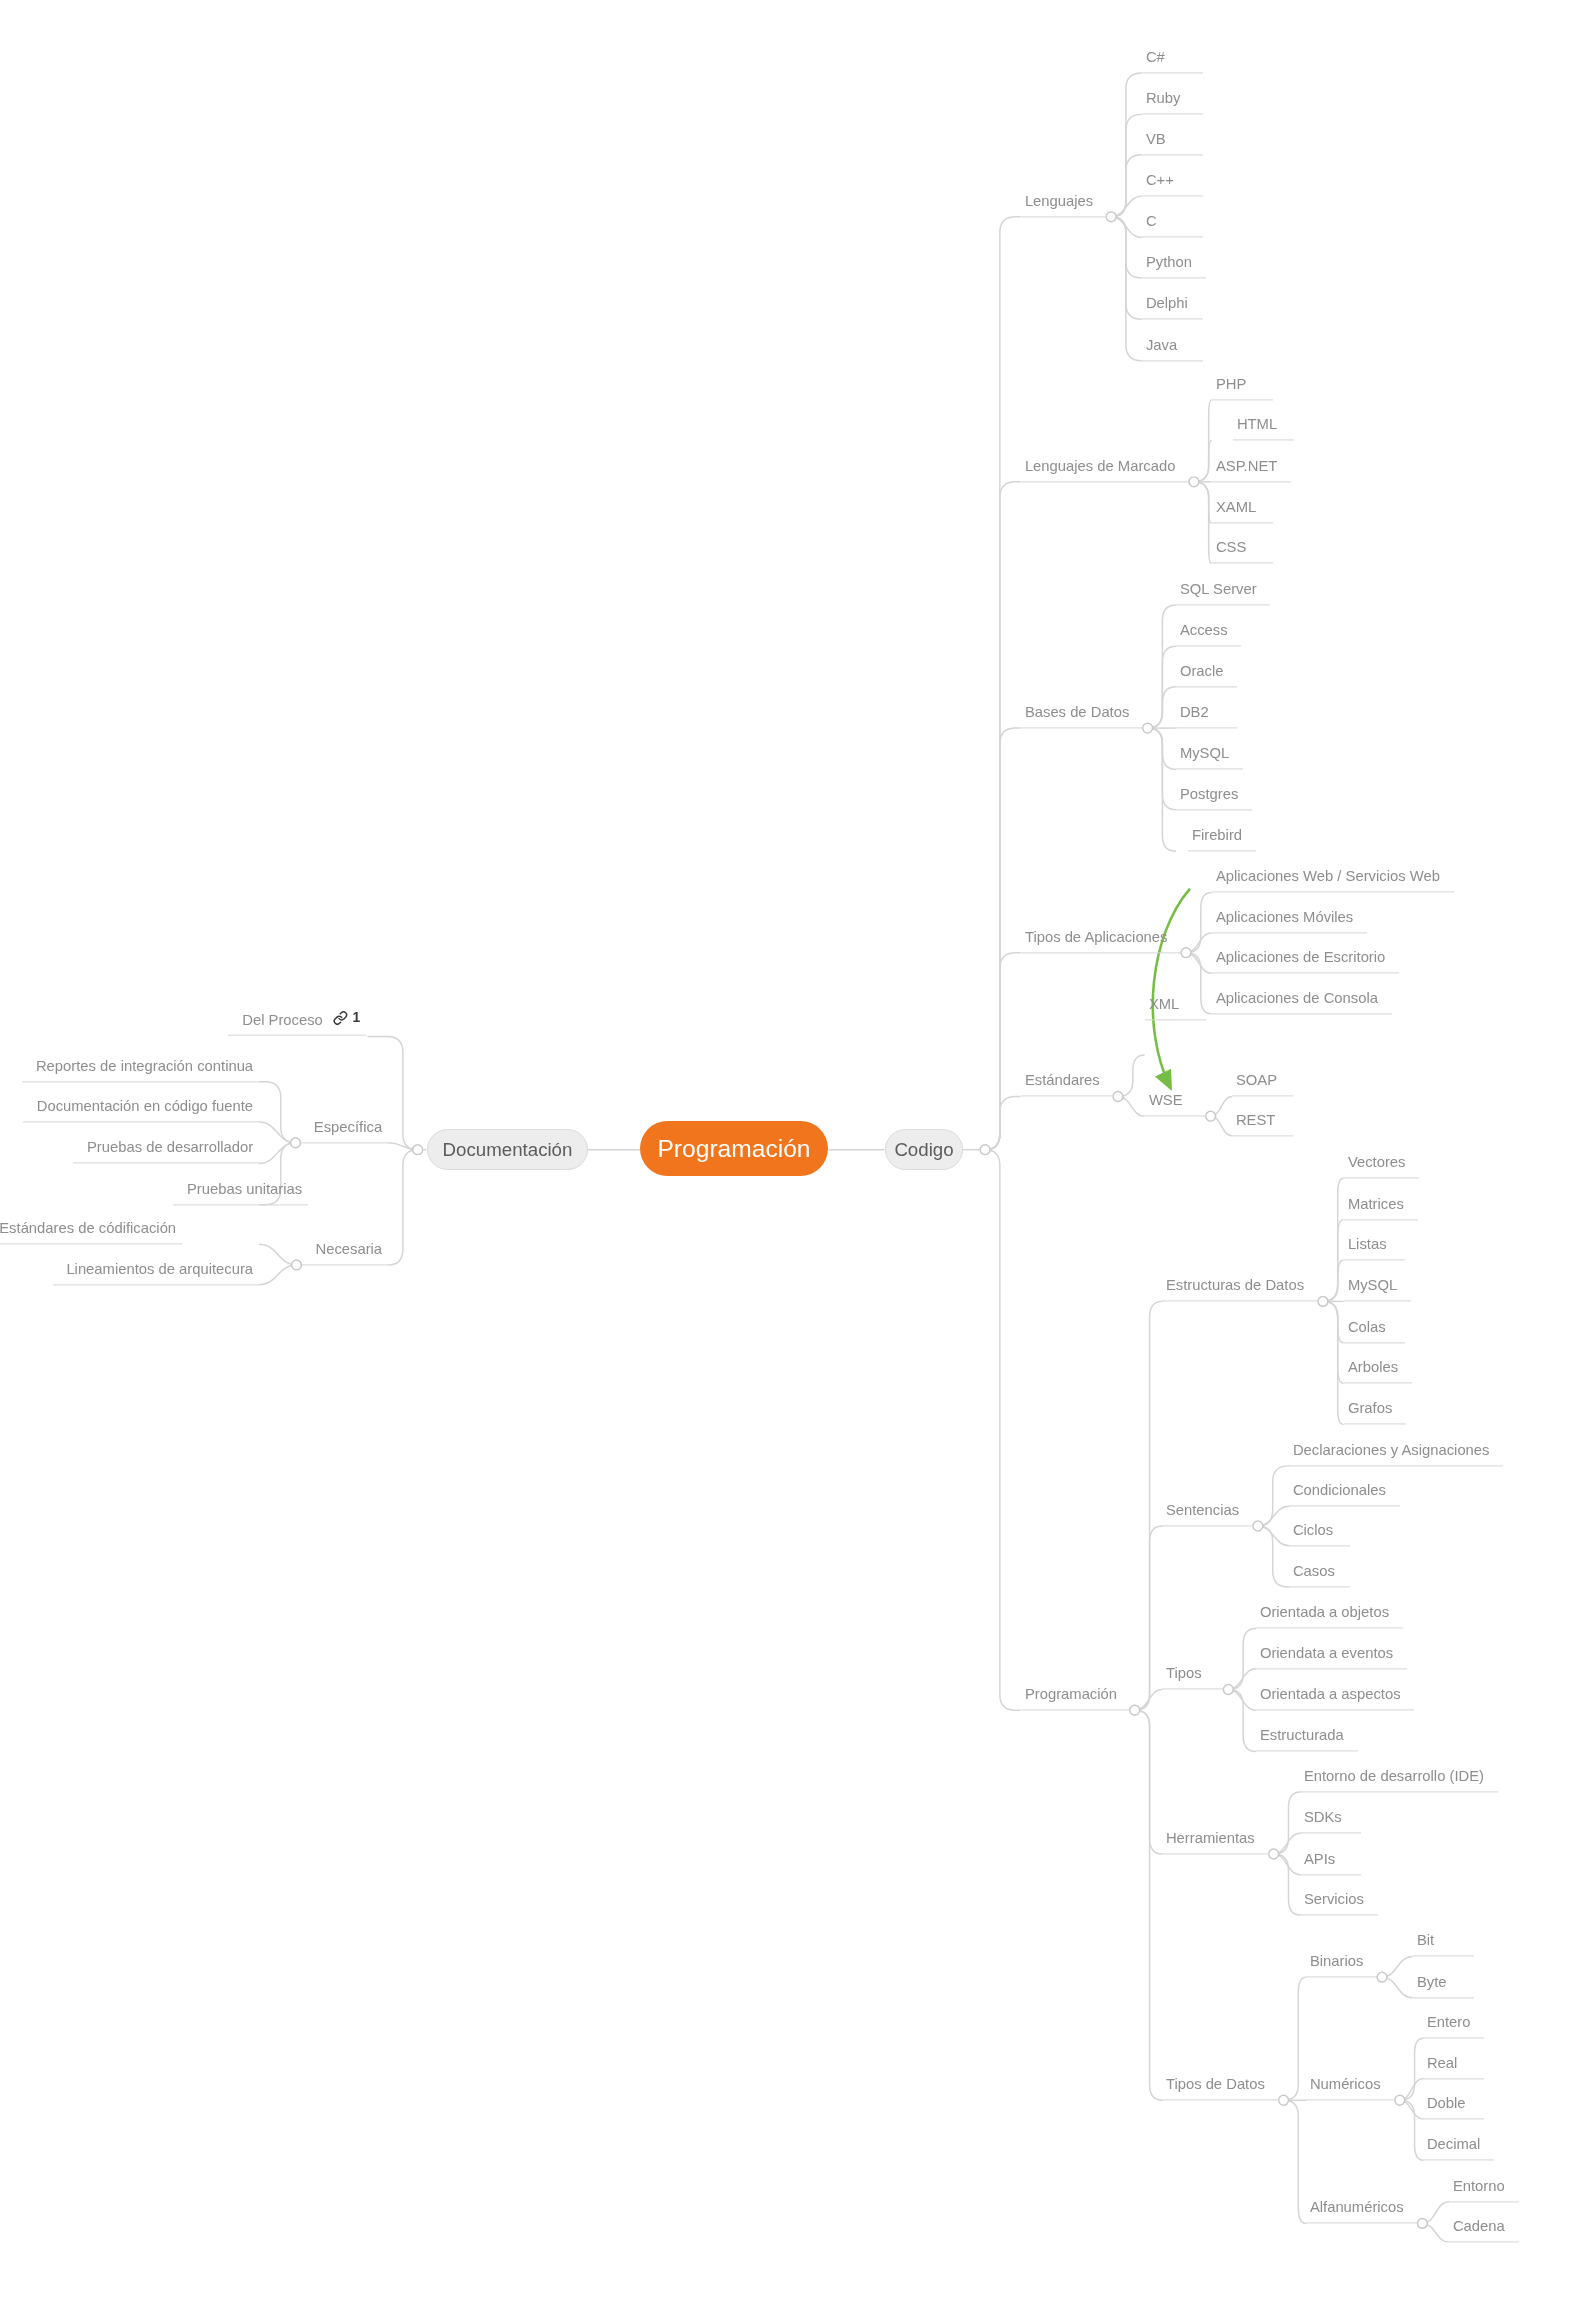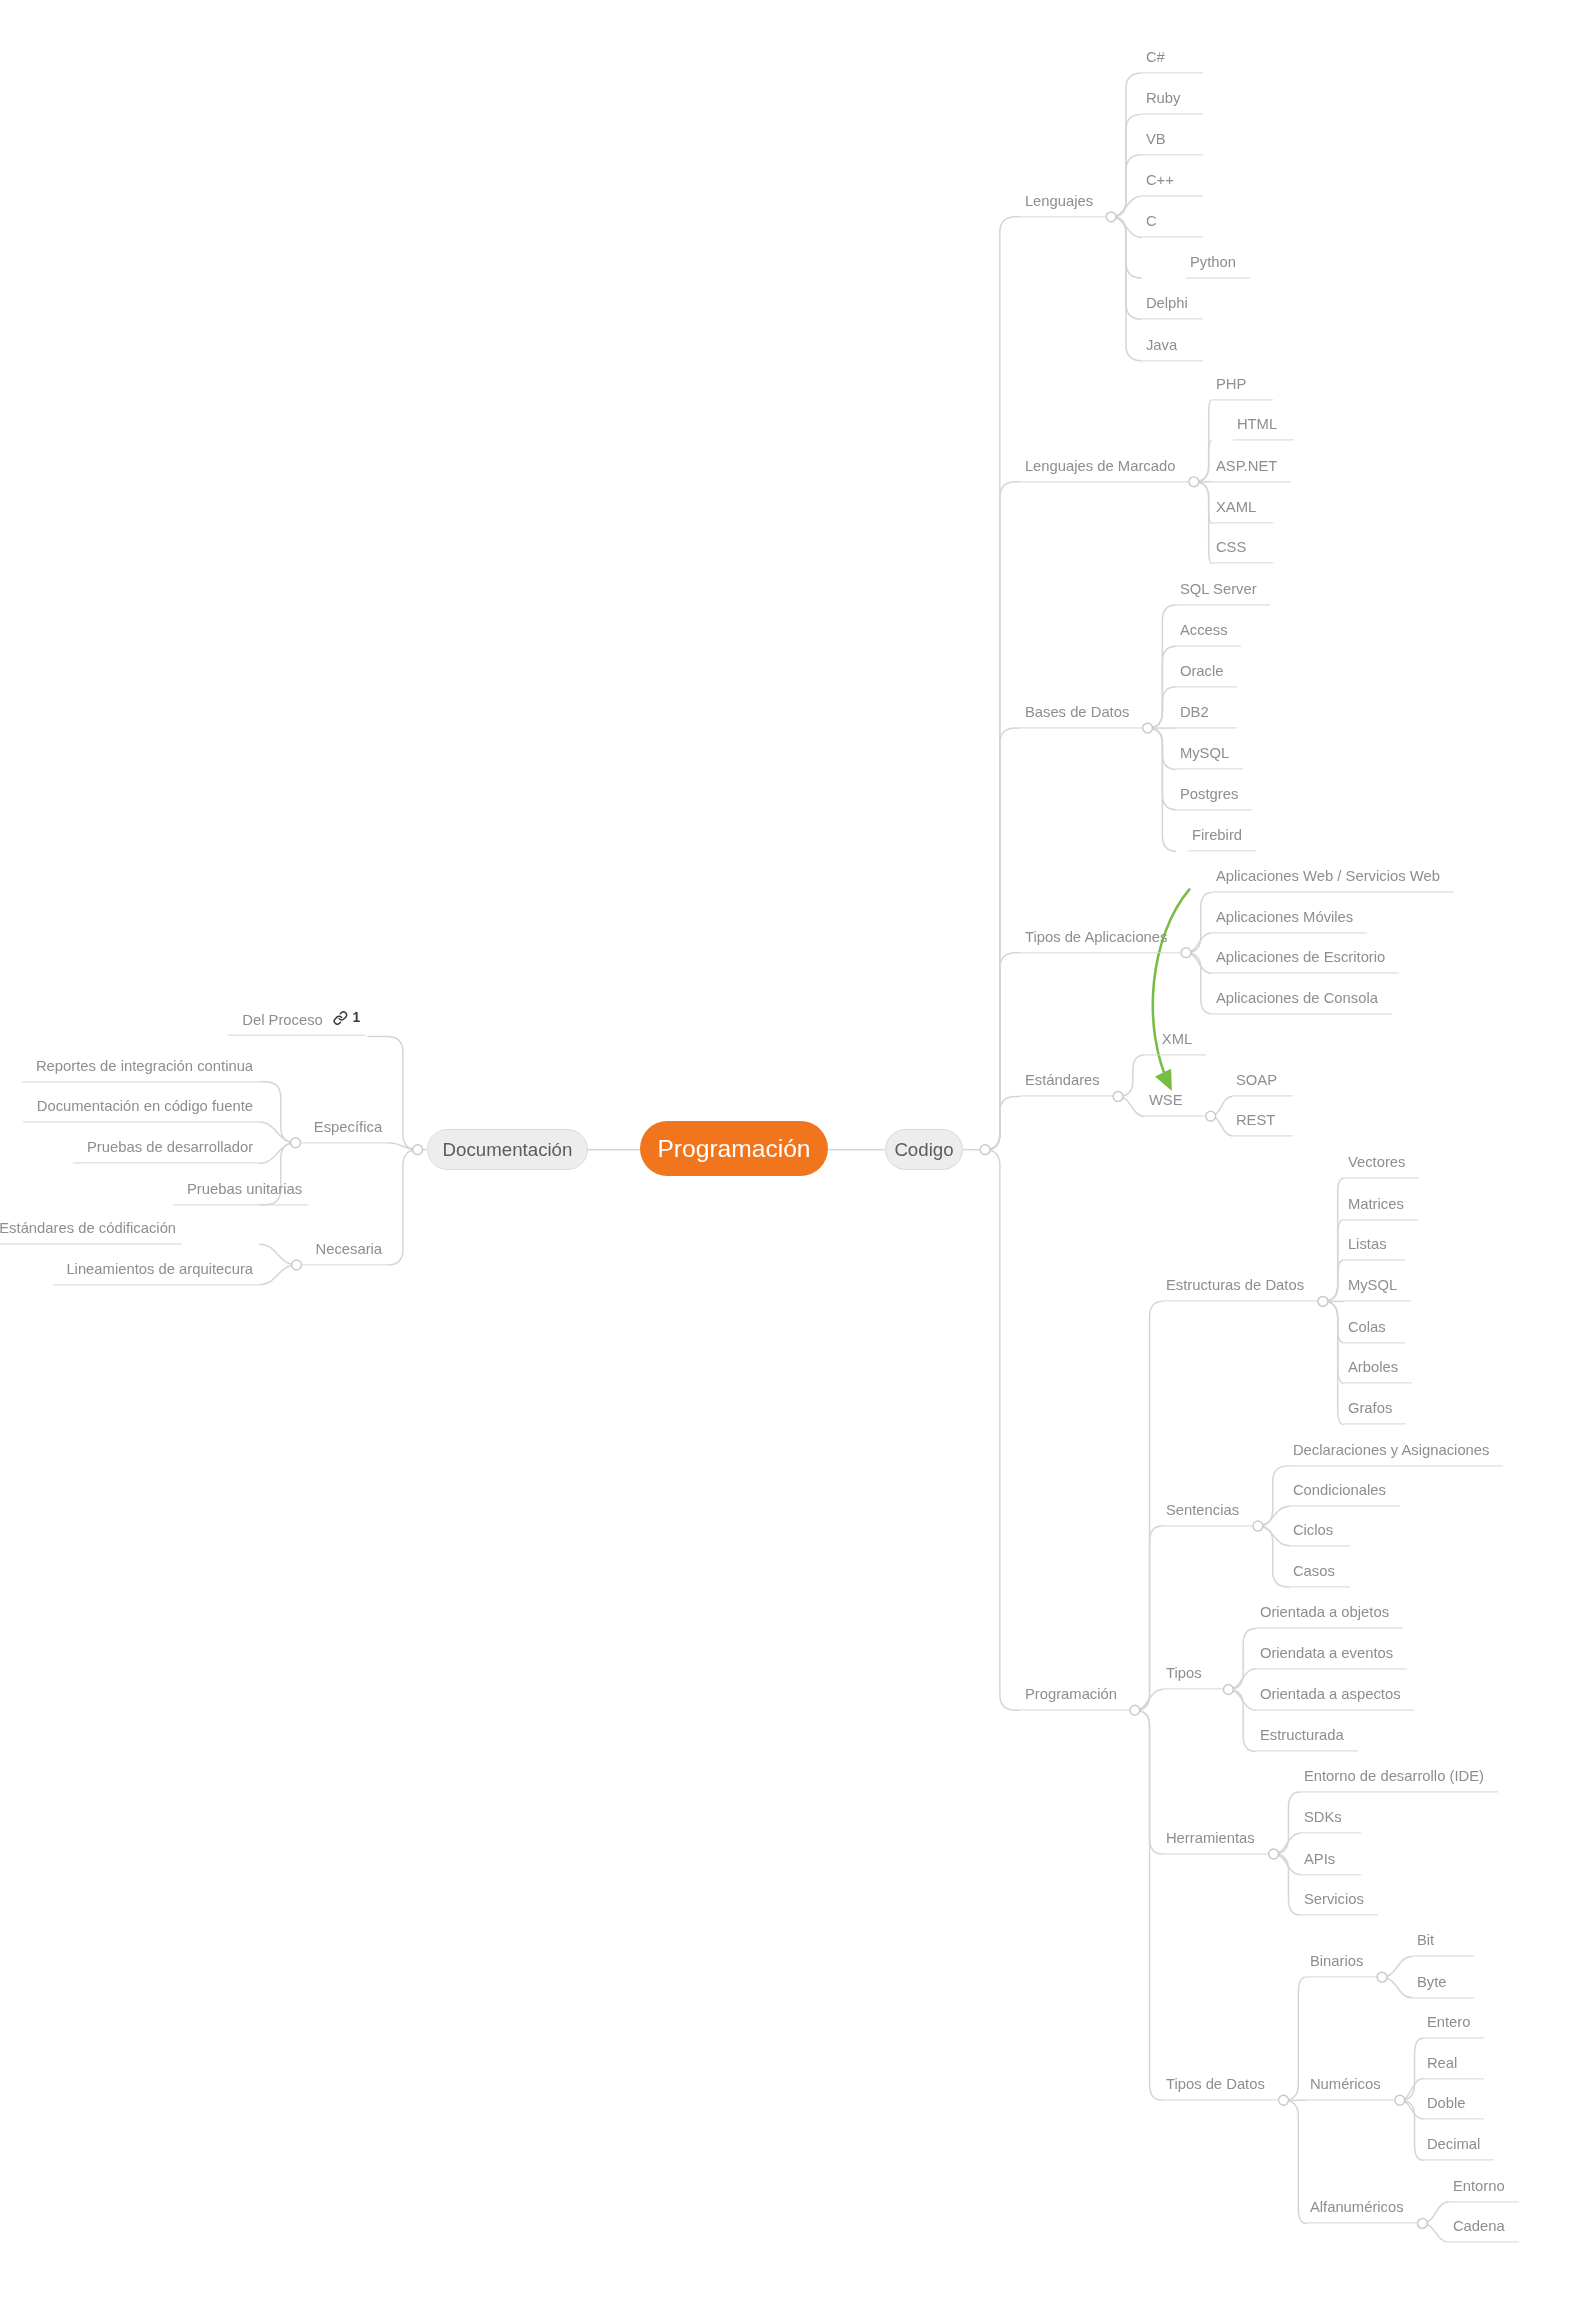--- a/index.html
+++ b/index.html
@@ -180,21 +180,21 @@
     <path class="arrow" d="M1208,902 C1167,950 1158,1042 1188,1104" marker-end="url(#ah)"></path>
   </svg>
 
   <div id="nodes">
       <div class="node r" style="top: 217px; left: 1021px;"><span>Lenguajes</span></div>
       <div class="node r" style="top: 73px; left: 1142px;"><span>C#</span></div>
       <div class="node r" style="top: 114px; left: 1142px;"><span>Ruby</span></div>
       <div class="node r" style="top: 155px; left: 1142px;"><span>VB</span></div>
       <div class="node r" style="top: 196px; left: 1142px;"><span>C++</span></div>
       <div class="node r" style="top: 237px; left: 1142px;"><span>C</span></div>
-      <div class="node r" style="top: 278px; left: 1142px; margin-left: 44px;"><span>Python</span></div>
+      <div class="node r" style="top: 278px; left: 1142px;"><span>Python</span></div>
       <div class="node r" style="top: 319px; left: 1142px;"><span>Delphi</span></div>
       <div class="node r" style="top: 361px; left: 1142px;"><span>Java</span></div>
       <div class="node r" style="top: 482px; left: 1021px;"><span>Lenguajes de Marcado</span></div>
       <div class="node r" style="top: 400px; left: 1212px;"><span>PHP</span></div>
       <div class="node r" style="top: 440px; left: 1212px; margin-left: 21px;"><span>HTML</span></div>
       <div class="node r" style="top: 482px; left: 1212px;"><span>ASP.NET</span></div>
       <div class="node r" style="top: 523px; left: 1212px;"><span>XAML</span></div>
       <div class="node r" style="top: 563px; left: 1212px;"><span>CSS</span></div>
       <div class="node r" style="top: 728px; left: 1021px;"><span>Bases de Datos</span></div>
       <div class="node r" style="top: 605px; left: 1176px;"><span>SQL Server</span></div>
@@ -203,21 +203,21 @@
       <div class="node r" style="top: 728px; left: 1176px;"><span>DB2</span></div>
       <div class="node r" style="top: 769px; left: 1176px;"><span>MySQL</span></div>
       <div class="node r" style="top: 810px; left: 1176px;"><span>Postgres</span></div>
       <div class="node r" style="top: 851px; left: 1176px; margin-left: 12px;"><span>Firebird</span></div>
       <div class="node r" style="top: 953px; left: 1021px;"><span>Tipos de Aplicaciones</span></div>
       <div class="node r" style="top: 892px; left: 1212px;"><span>Aplicaciones Web / Servicios Web</span></div>
       <div class="node r" style="top: 933px; left: 1212px;"><span>Aplicaciones Móviles</span></div>
       <div class="node r" style="top: 973px; left: 1212px;"><span>Aplicaciones de Escritorio</span></div>
       <div class="node r" style="top: 1014px; left: 1212px;"><span>Aplicaciones de Consola</span></div>
       <div class="node r" style="top: 1096px; left: 1021px;"><span>Estándares</span></div>
-      <div class="node r" style="top: 1055px; left: 1145px; text-align: right;"><span>XML</span></div>
+      <div class="node r" style="top: 1020px; left: 1145px;"><span>XML</span></div>
       <div class="node r" style="top: 1116px; left: 1145px;"><span>WSE</span></div>
       <div class="node r" style="top: 1096px; left: 1232px;"><span>SOAP</span></div>
       <div class="node r" style="top: 1136px; left: 1232px;"><span>REST</span></div>
       <div class="node r" style="top: 1710px; left: 1021px;"><span>Programación</span></div>
       <div class="node r" style="top: 1301px; left: 1162px;"><span>Estructuras de Datos</span></div>
       <div class="node r" style="top: 1178px; left: 1344px;"><span>Vectores</span></div>
       <div class="node r" style="top: 1220px; left: 1344px;"><span>Matrices</span></div>
       <div class="node r" style="top: 1260px; left: 1344px;"><span>Listas</span></div>
       <div class="node r" style="top: 1301px; left: 1344px;"><span>MySQL</span></div>
       <div class="node r" style="top: 1343px; left: 1344px;"><span>Colas</span></div>

